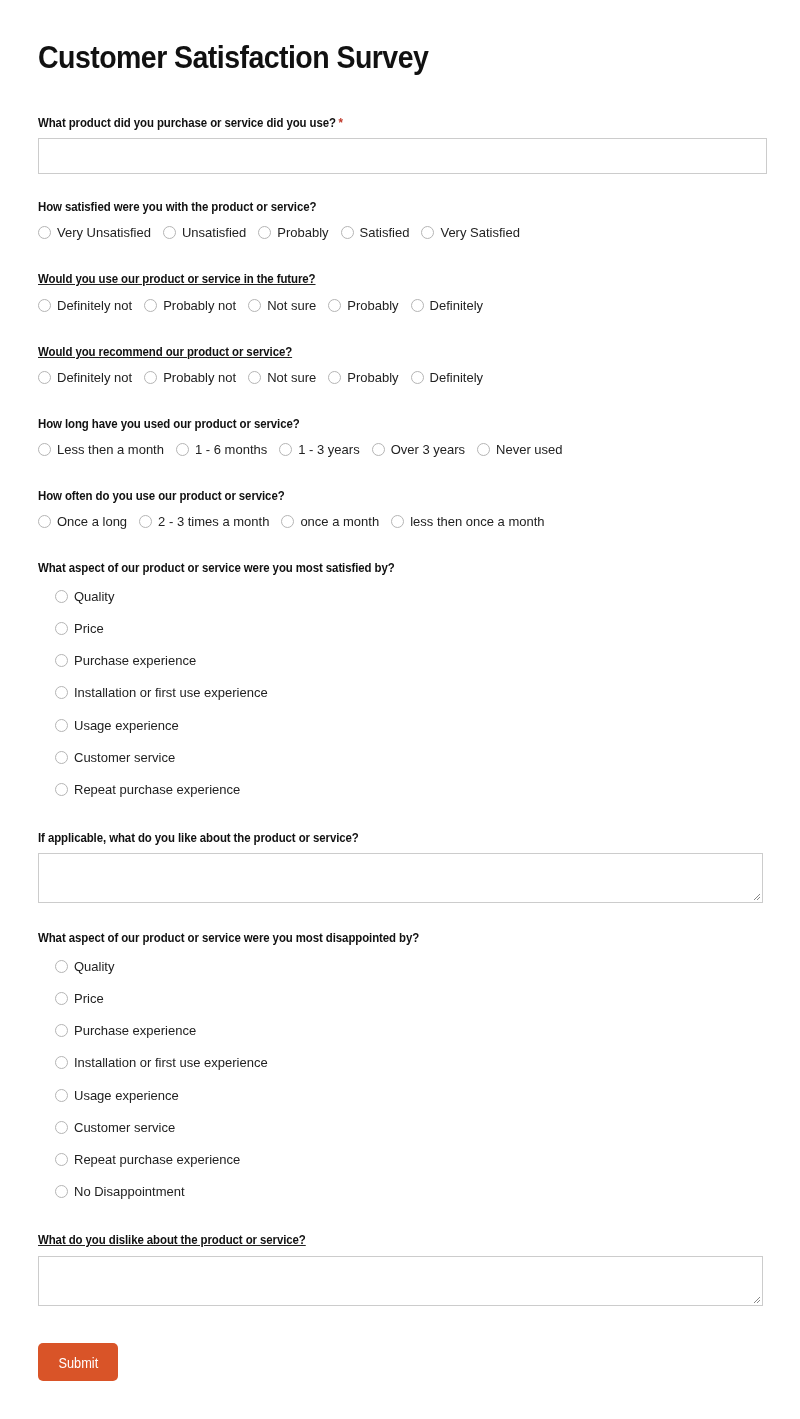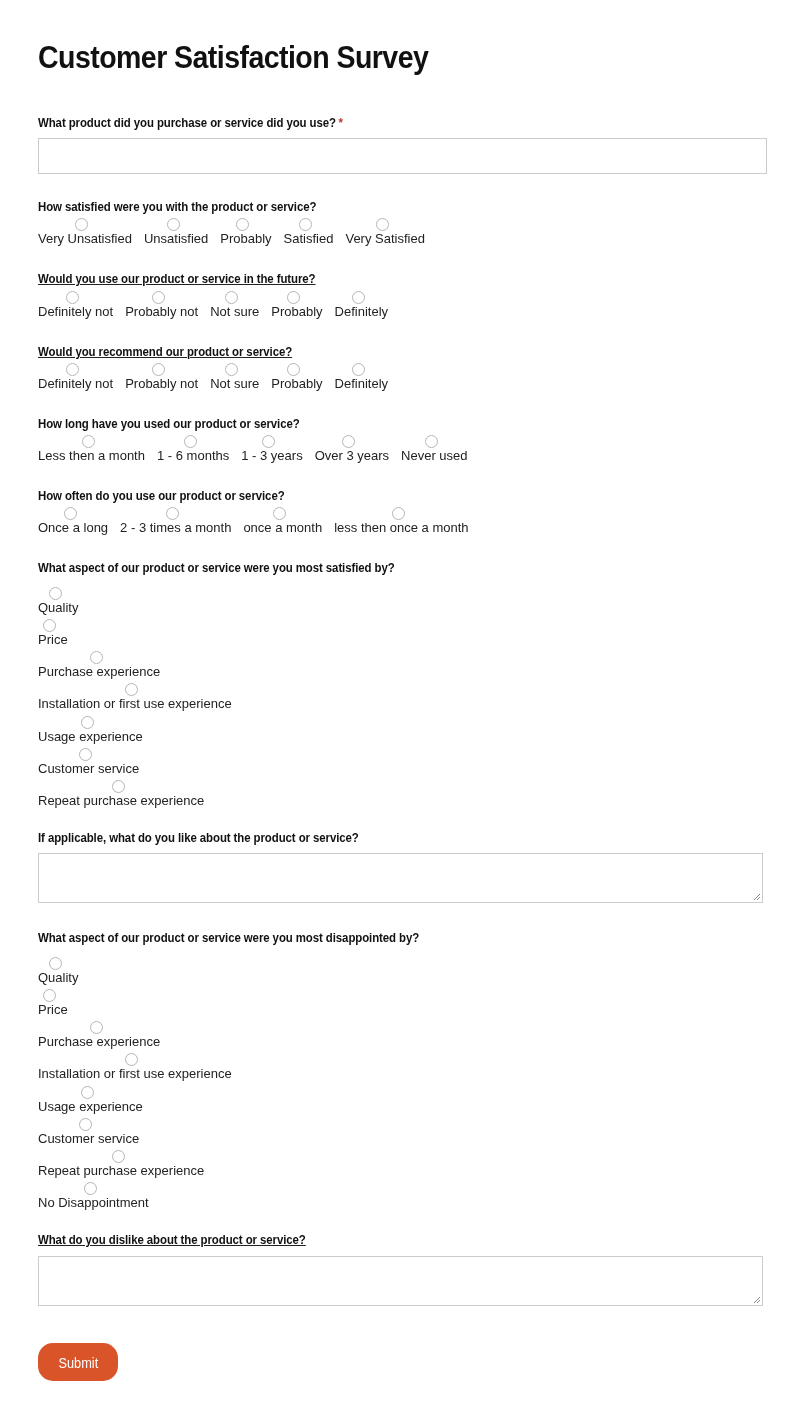--- a/index.html
+++ b/index.html
@@ -6,25 +6,25 @@
   body { width: 800px; height: 1419px; position: relative; overflow: hidden; font-family: "Liberation Sans", sans-serif; color: #222; }
   .wrap { position: absolute; left: 38px; top: 0; width: 725px; }
   h1 { position: absolute; left: 0; top: 40px; margin: 0; font-family: "Liberation Sans Narrow", "Liberation Sans", sans-serif; font-weight: bold; font-size: 31px; letter-spacing: -0.6px; transform: scaleX(0.92); transform-origin: left top; color: #111; white-space: nowrap; }
   .q { position: absolute; left: 0; width: 725px; }
   .qlabel { font-family: "Liberation Sans", sans-serif; font-weight: bold; font-size: 13px; color: #111; white-space: nowrap; transform: scaleX(0.88); transform-origin: left center; letter-spacing: -0.1px; height: 18px; line-height: 18px; }
   .req { color: #c0392b; margin-left: 3px; }
   .textinput { position: absolute; left: 0; width: 723px; height: 32px; border: 1px solid #cccccc; background: #fff; border-radius: 0; }
   .textarea { position: absolute; left: 0; width: 723px; height: 48px; border: 1px solid #cccccc; background: #fff; }
   .resize { position: absolute; right: 1px; bottom: 1px; width: 8px; height: 8px; }
   .row { display: flex; align-items: center; height: 18px; }
-  .opt { display: flex; align-items: center; margin-right: 12px; cursor: pointer; flex-direction: column; }
+  .opt { display: flex; align-items: center; margin-right: 12px; cursor: pointer; }
   .radio { width: 13px; height: 13px; border: 1px solid #b5b5b5; border-radius: 50%; background: #fff; box-sizing: border-box; margin-right: 6px; flex: none; }
   .optlabel { font-size: 13px; color: #222; white-space: nowrap; }
-  .col .opt { height: 18px; position: absolute; left: 0; }
-  .submit { position: absolute; left: 0; top: 1343px; width: 80px; height: 38px; background: #d95428; border-radius: 15px; color: #fff; border: none; font-family: "Liberation Sans Narrow", "Liberation Sans", sans-serif; font-size: 15px; display: flex; align-items: center; justify-content: center; transform-origin: left top; }
+  .col .opt { height: 18px; position: absolute; left: 17px; }
+  .submit { position: absolute; left: 0; top: 1343px; width: 80px; height: 38px; background: #d95428; border-radius: 5px; color: #fff; border: none; font-family: "Liberation Sans Narrow", "Liberation Sans", sans-serif; font-size: 15px; display: flex; align-items: center; justify-content: center; transform-origin: left top; }
   .submit span { display: inline-block; transform: scaleX(0.85); }
 </style>
 </head>
 <body>
 
 <div class="wrap">
   <h1>Customer Satisfaction Survey</h1>
 
   <div class="q" style="top:114px;">
     <div class="qlabel"><span>What product did you purchase or service did you use?</span><span class="req">*</span></div>

